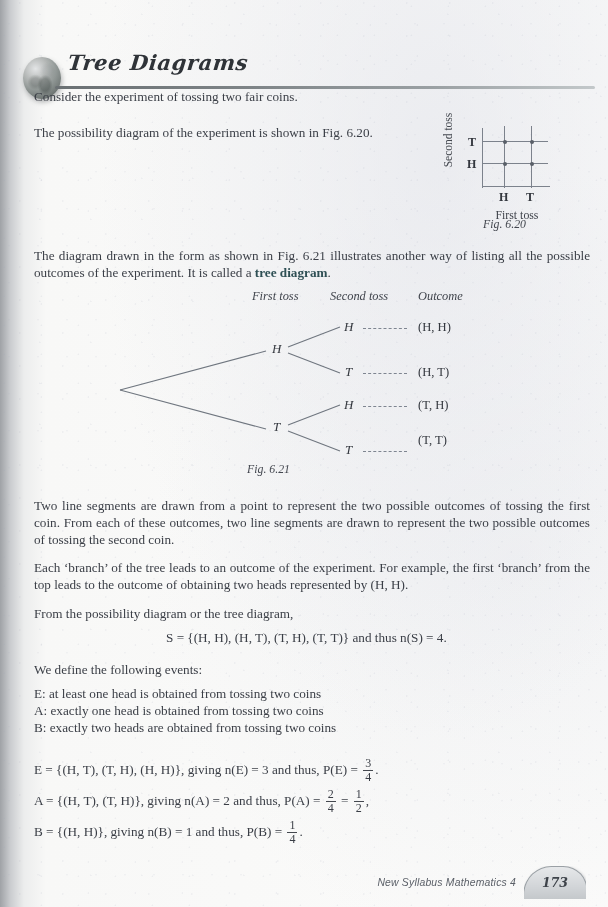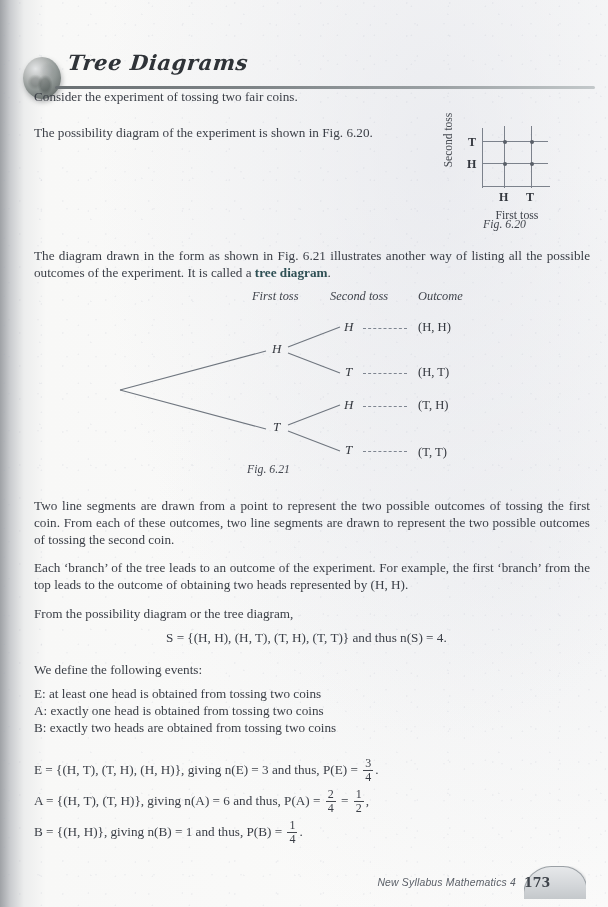--- a/index.html
+++ b/index.html
@@ -217,22 +217,23 @@
     background: linear-gradient(to bottom, #e6e8ea 0%, #d2d5d8 60%, #c3c7ca 100%);
     border: 1px solid #9aa0a5;
     border-bottom: none;
     border-radius: 26px 26px 0 0;
     box-shadow: 1px 1px 3px rgba(110,115,120,.4);
     transform: skewX(-4deg);
   }
   .page-tab .num {
     position: absolute;
     left: 0; top: 9px; width: 62px;
-    text-align: left;
+    text-align: center;
     font-family: "DejaVu Serif", serif;
+    font-style: italic;
     font-weight: bold;
     font-size: 12.5px;
     color: #3e434a;
   }
 </style>
 </head>
 <body>
 
 <div class="page">
   <div class="paper-tone"></div>
@@ -305,21 +306,21 @@
       <div class="node" style="left:345px; top:157px;">T</div>
 
       <div class="dashed" style="left:363px; top:43px; width:44px;"></div>
       <div class="dashed" style="left:363px; top:88px; width:44px;"></div>
       <div class="dashed" style="left:363px; top:121px; width:44px;"></div>
       <div class="dashed" style="left:363px; top:166px; width:44px;"></div>
 
       <div class="outcome" style="left:418px; top:35px;">(H, H)</div>
       <div class="outcome" style="left:418px; top:80px;">(H, T)</div>
       <div class="outcome" style="left:418px; top:113px;">(T, H)</div>
-      <div class="outcome" style="left:418px; top:160px;text-align:center;">(T, T)</div>
+      <div class="outcome" style="left:418px; top:148px;text-align:center;">(T, T)</div>
     </div>
     <div class="fig-caption" style="left:247px; top:462px;">Fig. 6.21</div>
 
     <div class="para" style="left:34px; top:497px; width:556px;">Two line segments are drawn from a point to represent the two possible outcomes of tossing the first coin. From each of these outcomes, two line segments are drawn to represent the two possible outcomes of tossing the second coin.</div>
 
     <div class="para" style="left:34px; top:559px; width:556px;">Each ‘branch’ of the tree leads to an outcome of the experiment. For example, the first ‘branch’ from the top leads to the outcome of obtaining two heads represented by (H, H).</div>
 
     <div class="para left" style="left:34px; top:605px; width:420px;">From the possibility diagram or the tree diagram,</div>
 
     <div class="eq" style="left:166px; top:630px;">S = {(H, H), (H, T), (T, H), (T, T)} and thus n(S) = 4.</div>
@@ -328,21 +329,21 @@
 
     <div class="para left" style="left:34px; top:685px; width:480px;">E: at least one head is obtained from tossing two coins</div>
     <div class="para left" style="left:34px; top:719px; width:480px;">B: exactly two heads are obtained from tossing two coins</div>
     <div class="para left" style="left:34px; top:702px; width:480px;">A: exactly one head is obtained from tossing two coins</div>
 
     <div class="eq" style="left:34px; top:758px;">
       <span>E = {(H, T), (T, H), (H, H)}, giving n(E) = 3 and thus, P(E) = </span><span class="frac"><span class="num">3</span><span class="den">4</span></span><span>.</span>
     </div>
 
     <div class="eq" style="left:34px; top:789px;">
-      <span>A = {(H, T), (T, H)}, giving n(A) = 6 and thus, P(A) = </span><span class="frac"><span class="num">2</span><span class="den">4</span></span><span> = </span><span class="frac"><span class="num">1</span><span class="den">2</span></span><span>,</span>
+      <span>A = {(H, T), (T, H)}, giving n(A) = 2 and thus, P(A) = </span><span class="frac"><span class="num">2</span><span class="den">4</span></span><span> = </span><span class="frac"><span class="num">1</span><span class="den">2</span></span><span>,</span>
     </div>
 
     <div class="eq" style="left:34px; top:820px;">
       <span>B = {(H, H)}, giving n(B) = 1 and thus, P(B) = </span><span class="frac"><span class="num">1</span><span class="den">4</span></span><span>.</span>
     </div>
 
     <div class="footer-text">New Syllabus Mathematics 4</div>
     <div class="page-tab">
       <div class="arch"></div>
       <div class="num">173</div>

